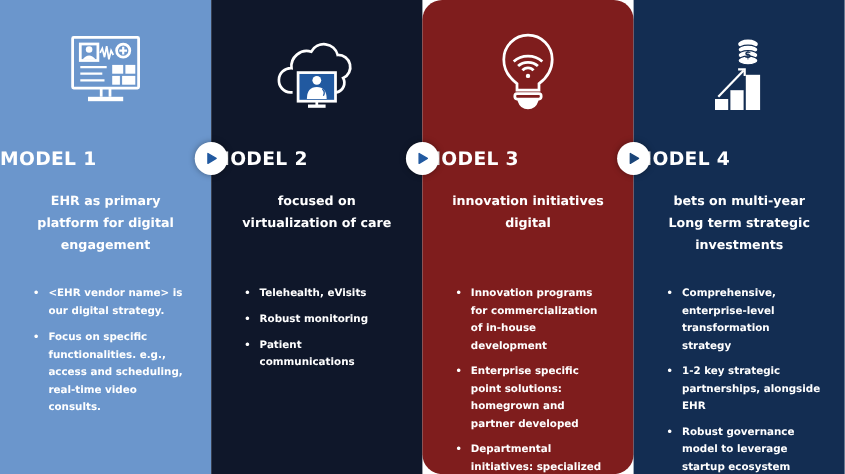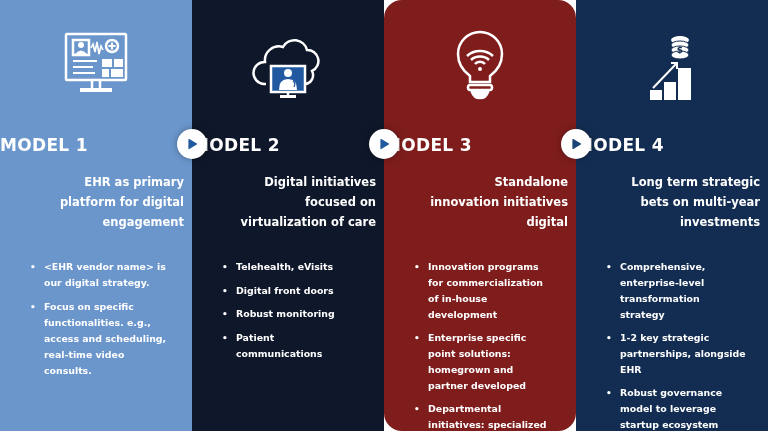--- a/index.html
+++ b/index.html
@@ -6,21 +6,21 @@
   body { width:768px; height:431px; overflow:hidden; font-family:"DejaVu Sans", sans-serif; color:#fff; }
   .wrap { position:relative; width:768px; height:431px; display:flex; }
   .col { position:relative; width:192px; height:431px; box-sizing:border-box; }
   .c1 { background:#6b96cc; }
   .c2 { background:#0f172a; }
   .c3 { background:#7f1d1d;border-radius:18px; }
   .c4 { background:#132d52; }
   .icon { position:absolute; left:50%; top:30px; transform:translateX(-50%); width:72px; height:72px; }
   .icon svg { width:72px; height:72px; display:block; }
   .title { position:absolute; top:135px; left:0; width:100%; text-align:left; font-weight:bold; font-size:17px; letter-spacing:0.3px; }
-  .subtitle { position:absolute; top:172px; left:8px; right:8px; text-align:right; font-weight:bold; font-size:11.5px; line-height:20px; }
+  .subtitle { position:absolute; top:172px; left:8px; right:8px; text-align:center; font-weight:bold; font-size:11.5px; line-height:20px; }
   ul { position:absolute; top:243px; left:12px; right:6px; margin:16px; padding:0; list-style:none; }
   li { position:relative; padding-left:16px; font-weight:bold; font-size:9.4px; line-height:16px; margin-bottom:7px; }
   li::before { content:"•"; position:absolute; left:2px; top:0; font-size:9px; }
   .c2 ul li { margin-bottom:7.5px; }
   .arrow { position:absolute; top:129px; width:30px; height:30px; border-radius:50%; background:#fff; box-shadow:0 0 6px rgba(0,0,0,0.35); z-index:5; display:flex; align-items:center; justify-content:center; }
   .arrow svg { width:12px; height:12px; }
 </style>
 </head>
 <body>
 
@@ -64,47 +64,44 @@
         <rect x="19" y="36" width="34" height="26" fill="#2159a0"></rect>
         <circle cx="36" cy="43" r="4" fill="#fff" stroke="none"></circle>
         <path d="M27 60 q0 -11 9 -11 q9 0 9 11 z" fill="#fff" stroke="none"></path>
         <path d="M41 51 q3 2 1 6" stroke="#2159a0" stroke-width="1.2"></path>
         <path d="M36 62 v4"></path>
         <rect x="28" y="65" width="16" height="3" fill="#fff" stroke="none"></rect>
       </svg>
     </div>
     <div class="title">MODEL 2</div>
     <div class="subtitle">
-      <div>Digital initiatives</div>
       <div>focused on</div>
       <div>virtualization of care</div>
     </div>
     <ul>
       <li>Telehealth, eVisits</li>
-      <li>Digital front doors</li>
       <li>Robust monitoring</li>
       <li>Patient communications</li>
     </ul>
   </div>
 
   <div class="col c3">
     <div class="icon">
       <svg viewBox="0 0 72 72" fill="none" stroke="#fff" stroke-width="2.5">
         <path d="M26 52 v-6 q-12 -9 -12 -22 a22 22 0 0 1 44 0 q0 13 -12 22 v6 z"></path>
         <path d="M26 55 h20 q2 0 2 2.5 q0 2.5 -2 2.5 h-20 q-2 0 -2 -2.5 q0 -2.5 2 -2.5 z"></path>
         <path d="M28 62 h16 q-2 6 -8 6 q-6 0 -8 -6 z" fill="#fff"></path>
         <path d="M23 26 a18 16 0 0 1 26 0"></path>
         <path d="M27 30 a12 10 0 0 1 18 0"></path>
         <path d="M31 34 a6 5 0 0 1 10 0"></path>
         <circle cx="36" cy="39" r="2" fill="#fff" stroke="none"></circle>
       </svg>
     </div>
     <div class="title">MODEL 3</div>
     <div class="subtitle">
-      <div>Standalone</div>
       <div>innovation initiatives</div>
       <div>digital</div>
     </div>
     <ul>
       <li>Innovation programs for commercialization of in-house development</li>
       <li>Enterprise specific point solutions: homegrown and partner developed</li>
       <li>Departmental initiatives: specialized clinical needs</li>
     </ul>
   </div>
 
@@ -118,22 +115,22 @@
         <text x="44" y="23" font-size="9" fill="#132d52" stroke="none" text-anchor="middle" font-family="DejaVu Sans, sans-serif" font-weight="bold">$</text>
         <path d="M17 58 L40 34"></path>
         <path d="M35 33 h6 v6"></path>
         <rect x="14" y="60" width="12" height="10" fill="#fff" stroke="none"></rect>
         <rect x="28" y="52" width="12" height="18" fill="#fff" stroke="none"></rect>
         <rect x="42" y="38" width="13" height="32" fill="#fff" stroke="none"></rect>
       </svg>
     </div>
     <div class="title">MODEL 4</div>
     <div class="subtitle">
+      <div>bets on multi-year</div>
       <div>Long term strategic</div>
-      <div>bets on multi-year</div>
       <div>investments</div>
     </div>
     <ul>
       <li>Comprehensive, enterprise-level transformation strategy</li>
       <li>1-2 key strategic partnerships, alongside EHR</li>
       <li>Robust governance model to leverage startup ecosystem</li>
     </ul>
   </div>
 
   <div class="arrow" style="left:177px">

